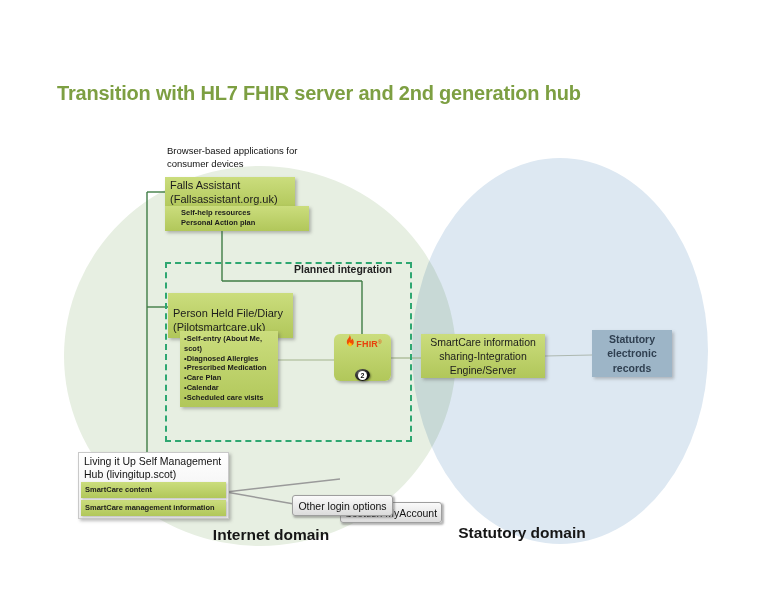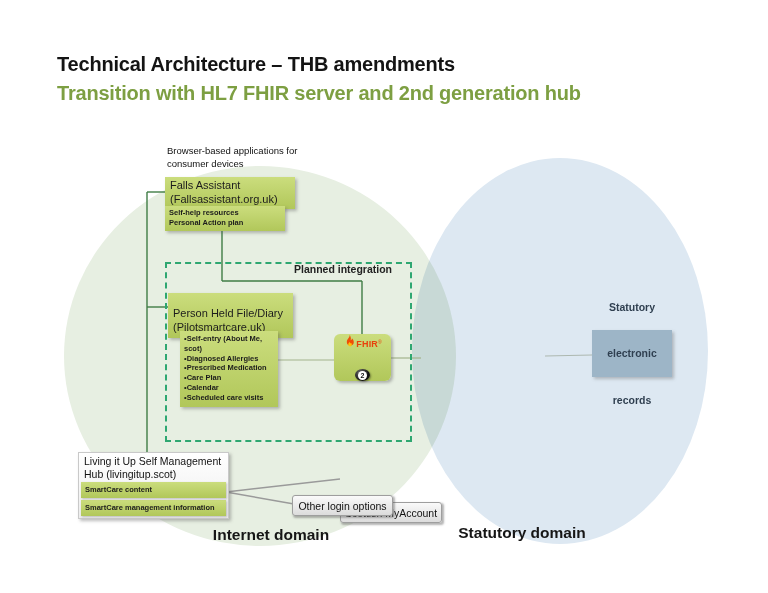--- a/index.html
+++ b/index.html
@@ -22,32 +22,32 @@
   .planned-label{left:262px;top:263px;width:130px;text-align:right;font-size:10.5px;font-weight:600;color:#222;}
   
   .browser-label{left:167px;top:145px;width:160px;font-size:9.5px;line-height:12.5px;color:#111;}
   
   .gbox{
     background:linear-gradient(180deg,var(--box-green-top,#cbdd7d) 0%,var(--box-green-bottom,#b1c75a) 100%);
     box-shadow:2px 2px 3px rgba(90,90,90,.4);
     color:#1c1c1c;
   }
   .falls-box{left:165px;top:177px;width:120px;padding:2px 5px 3px;font-size:11px;line-height:13.5px;}
-  .falls-sub{left:165px;top:206px;width:112px;padding:2px 4px 3px;font-size:7.5px;font-weight:bold;line-height:10px;}
+  .falls-sub{left:165px;top:206px;width:112px;padding:2px 16px 3px;font-size:7.5px;font-weight:bold;line-height:10px;}
   .phf-box{left:168px;top:293px;width:115px;padding:13px 5px 4px;font-size:11px;line-height:14px;}
   .phf-sub{left:180px;top:331px;width:90px;padding:3px 4px 4px;font-size:7.5px;font-weight:bold;line-height:9.8px;}
   .fhir-box{left:334px;top:334px;width:57px;height:47px;border-radius:6px;display:flex;flex-direction:column;align-items:center;justify-content:center;gap:20px;}
   .fhir-row{display:flex;align-items:flex-end;}
   .fhir-text{font-size:9px;font-weight:bold;color:var(--fhir-red,#e8420c);letter-spacing:.2px;}
   .fhir-sup{font-size:5px;color:var(--fhir-red,#e8420c);vertical-align:super;position:relative;top:-4px;}
   .ball{width:15px;height:15px;border-radius:50%;background:radial-gradient(circle at 35% 30%,#6a6a6a 0%,#111 65%);display:flex;align-items:center;justify-content:center;box-shadow:1px 1px 2px rgba(0,0,0,.4);}
   .ball-inner{width:9px;height:9px;border-radius:50%;background:#fff;color:#111;font-size:7px;font-weight:bold;display:flex;align-items:center;justify-content:center;line-height:9px;}
   .sc-box{left:421px;top:334px;width:124px;height:44px;display:flex;flex-direction:column;align-items:center;justify-content:center;font-size:10.5px;line-height:14px;text-align:center;}
   .rec-box{left:592px;top:330px;width:80px;height:47px;background:var(--statutory-blue,#9db5c7);box-shadow:2px 2px 3px rgba(90,90,90,.35);
-    display:flex;flex-direction:column;align-items:center;justify-content:center;font-size:10.5px;line-height:14.5px;text-align:center;font-weight:600;color:#2f3f50;gap:32px;}
+    display:flex;flex-direction:column;align-items:center;justify-content:center;font-size:10.5px;line-height:14.5px;text-align:center;font-weight:600;color:#2f3f50;}
   
   .hub-box{left:78px;top:452px;width:149px;height:65px;background:linear-gradient(180deg,#ffffff 0%,#ededed 100%);
     border:1px solid #c9c9c9;box-shadow:2px 2px 3px rgba(90,90,90,.4);}
   .hub-title{position:absolute;left:5px;top:2px;right:3px;font-size:10.5px;line-height:13px;color:#111;}
   .hub-row{position:absolute;left:2px;right:2px;height:16px;background:linear-gradient(180deg,var(--box-green-top,#cbdd7d) 0%,var(--box-green-bottom,#b1c75a) 100%);
     font-size:7.5px;font-weight:bold;line-height:16px;padding-left:4px;color:#1c1c1c;box-shadow:1px 1px 2px rgba(90,90,90,.35);}
   .hub-row.r1{top:29px;}
   .hub-row.r2{top:47px;}
   
   .login-box{background:linear-gradient(180deg,#fafafa 0%,#dcdcdc 100%);border:1px solid #9e9e9e;border-radius:3px;
@@ -57,21 +57,20 @@
   
   .domain-label{font-size:15.5px;font-weight:600;color:#161616;width:220px;text-align:center;}
   .internet-label{left:161px;top:526px;}
   .statutory-label{left:412px;top:524px;}
 </style>
 </head>
 <body>
 
 <div class="canvas">
 
-  <div class="abs title">Technical Architecture – THB amendments</div>
   <div class="abs subtitle">Transition with HL7 FHIR server and 2nd generation hub</div>
 
   <div class="abs circle internet"></div>
   <div class="abs circle statutory"></div>
 
   <svg class="abs connectors" width="768" height="593" viewBox="0 0 768 593">
     <line x1="147" y1="192" x2="147" y2="452" stroke="#3f7d45" stroke-width="1.4"></line>
     <line x1="147" y1="192" x2="166" y2="192" stroke="#3f7d45" stroke-width="1.4"></line>
     <line x1="147" y1="307" x2="169" y2="307" stroke="#3f7d45" stroke-width="1.4"></line>
     <line x1="222" y1="230" x2="222" y2="281" stroke="#3f7d45" stroke-width="1.4"></line>
@@ -121,20 +120,25 @@
         <path fill="#ffc107" d="M12.2 15c-1.8 1.8-2.6 3-2.6 4.8a3.4 3.4 0 0 0 6.8 0c0-1.7-1.1-2.9-1.8-3.5-.3 1-1 1.5-1.7 1.6.5-1.2.3-2-0.7-2.9z"></path>
       </svg>
       <span class="fhir-text">FHIR</span>
       <span class="fhir-sup">®</span>
     </div>
     <div class="ball">
       <span class="ball-inner">2</span>
     </div>
   </div>
 
+  <div class="abs gbox sc-box">
+    <div>SmartCare information</div>
+    <div>sharing-Integration</div>
+    <div>Engine/Server</div>
+  </div>
 
   <div class="abs rec-box">
     <div>Statutory</div>
     <div>electronic</div>
     <div>records</div>
   </div>
 
   <div class="abs hub-box">
     <div class="hub-title">
       <div>Living it Up Self Management</div>

